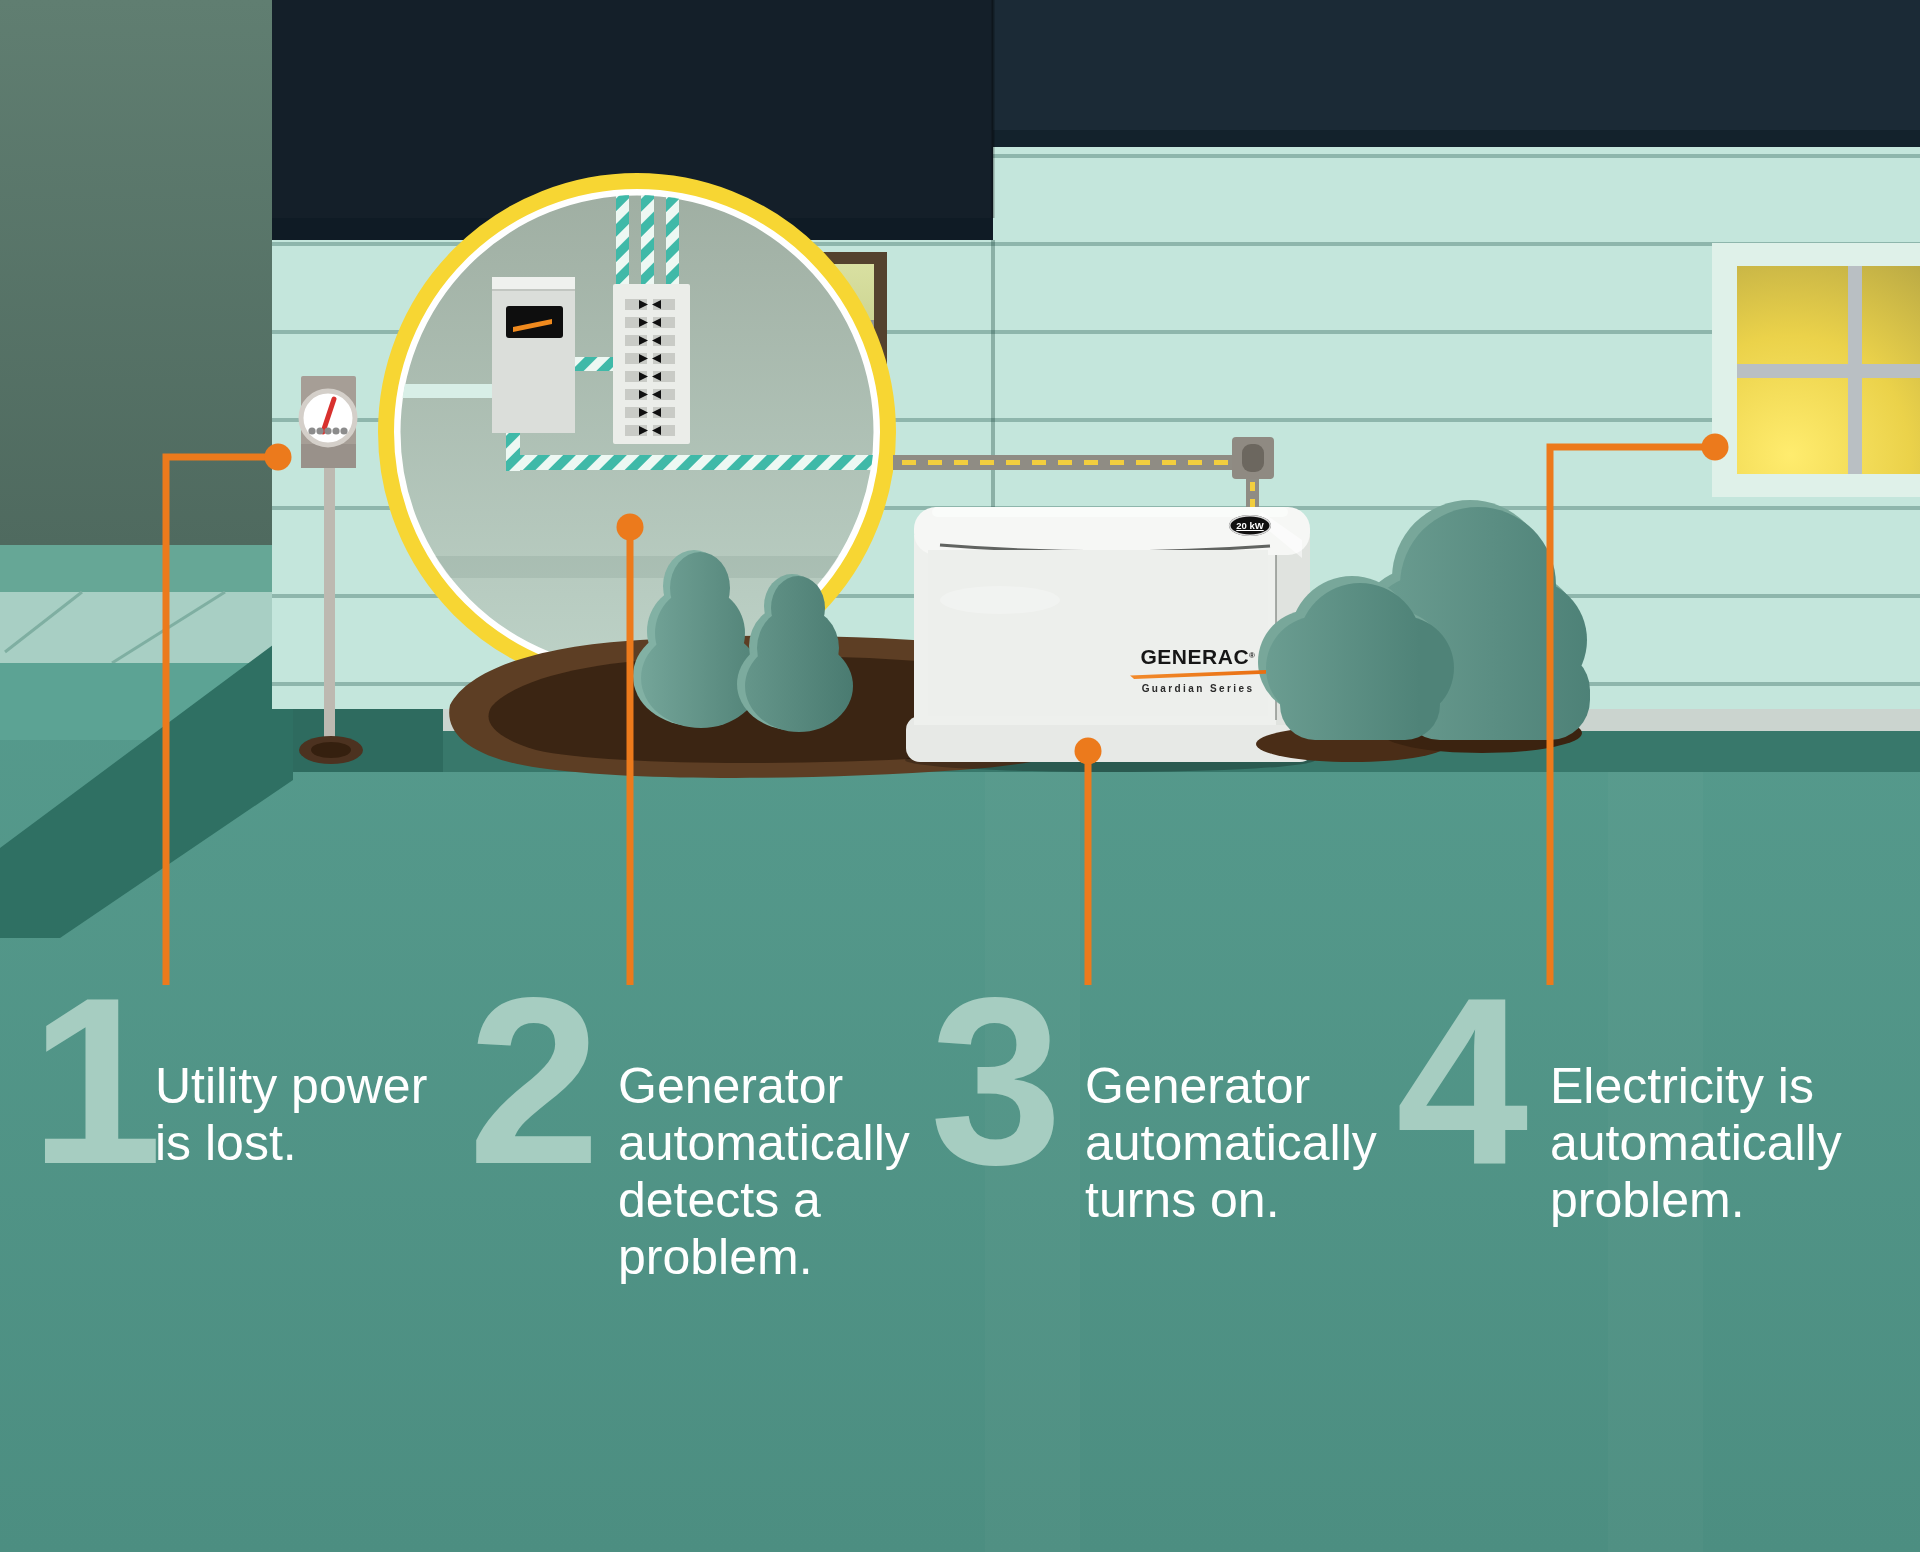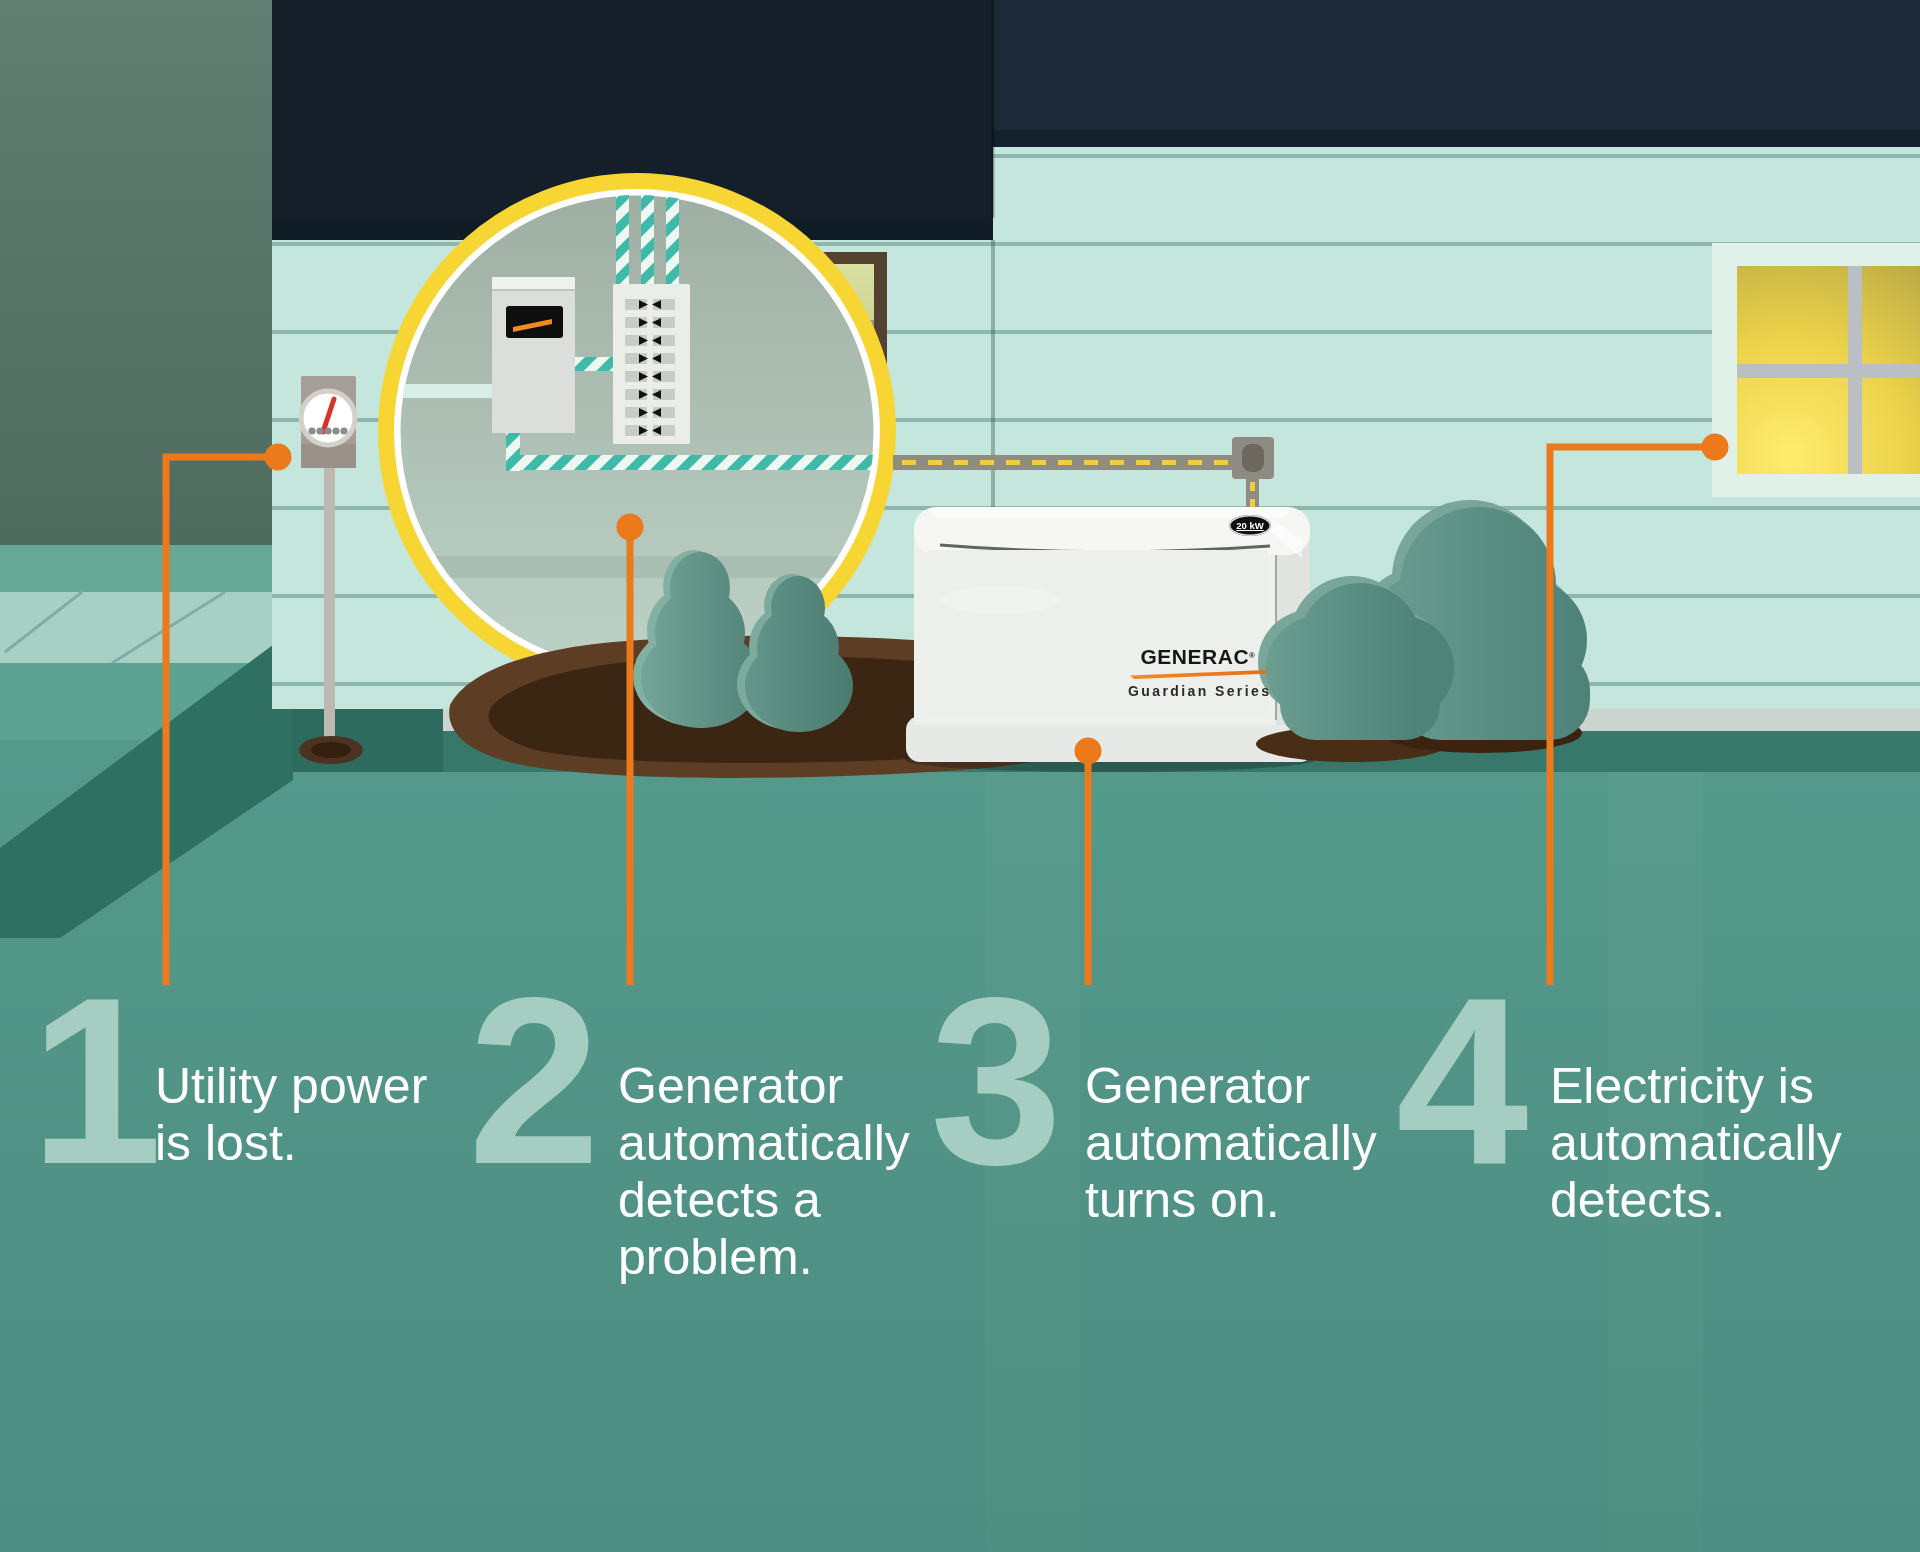--- a/index.html
+++ b/index.html
@@ -8,21 +8,21 @@
   .stage svg{position:absolute;left:0;top:0;}
   .step-number{position:absolute;top:962px;font-size:238px;font-weight:bold;line-height:1;
                color:#A6CDC1;letter-spacing:0;}
   .step-caption{position:absolute;top:1058px;font-size:50px;line-height:57px;color:#FFFFFF;
                 white-space:pre-line;}
   .brand{position:absolute;left:1128px;top:646px;width:140px;text-align:center;}
   .brand-name{font-size:21px;font-weight:bold;letter-spacing:.5px;color:#161616;line-height:1;}
   .brand-name sup{font-size:8px;vertical-align:6px;}
   .brand-swoosh{height:9px;margin:3px 2px 0 2px;background:linear-gradient(90deg,#F28A2B,#E96F12);
                 clip-path:polygon(0 60%,100% 0,100% 42%,3% 100%);}
-  .brand-series{margin-top:4px;font-size:14px;font-weight:bold;letter-spacing:2.4px;color:#2A2A2A;white-space:nowrap;}
+  .brand-series{margin-top:4px;font-size:10px;font-weight:bold;letter-spacing:2.4px;color:#2A2A2A;white-space:nowrap;}
   .kw-badge{position:absolute;left:1229px;top:515px;width:42px;height:21px;background:#101010;
             border-radius:50%;box-shadow:inset 0 0 0 1.5px rgba(255,255,255,.85);
             color:#fff;font-size:9.5px;font-weight:bold;text-align:center;line-height:21px;white-space:nowrap;text-decoration:underline;}
 </style>
 </head>
 <body>
 
 <div class="stage">
 
 <svg width="1920" height="1552" viewBox="0 0 1920 1552">
@@ -341,15 +341,15 @@
 is lost.</div>
 <div class="step-caption" style="left:618px">Generator
 automatically
 detects a
 problem.</div>
 <div class="step-caption" style="left:1085px">Generator
 automatically
 turns on.</div>
 <div class="step-caption" style="left:1550px">Electricity is
 automatically
-detects.</div>
+problem.</div>
 
 </div>
 
 </body></html>

